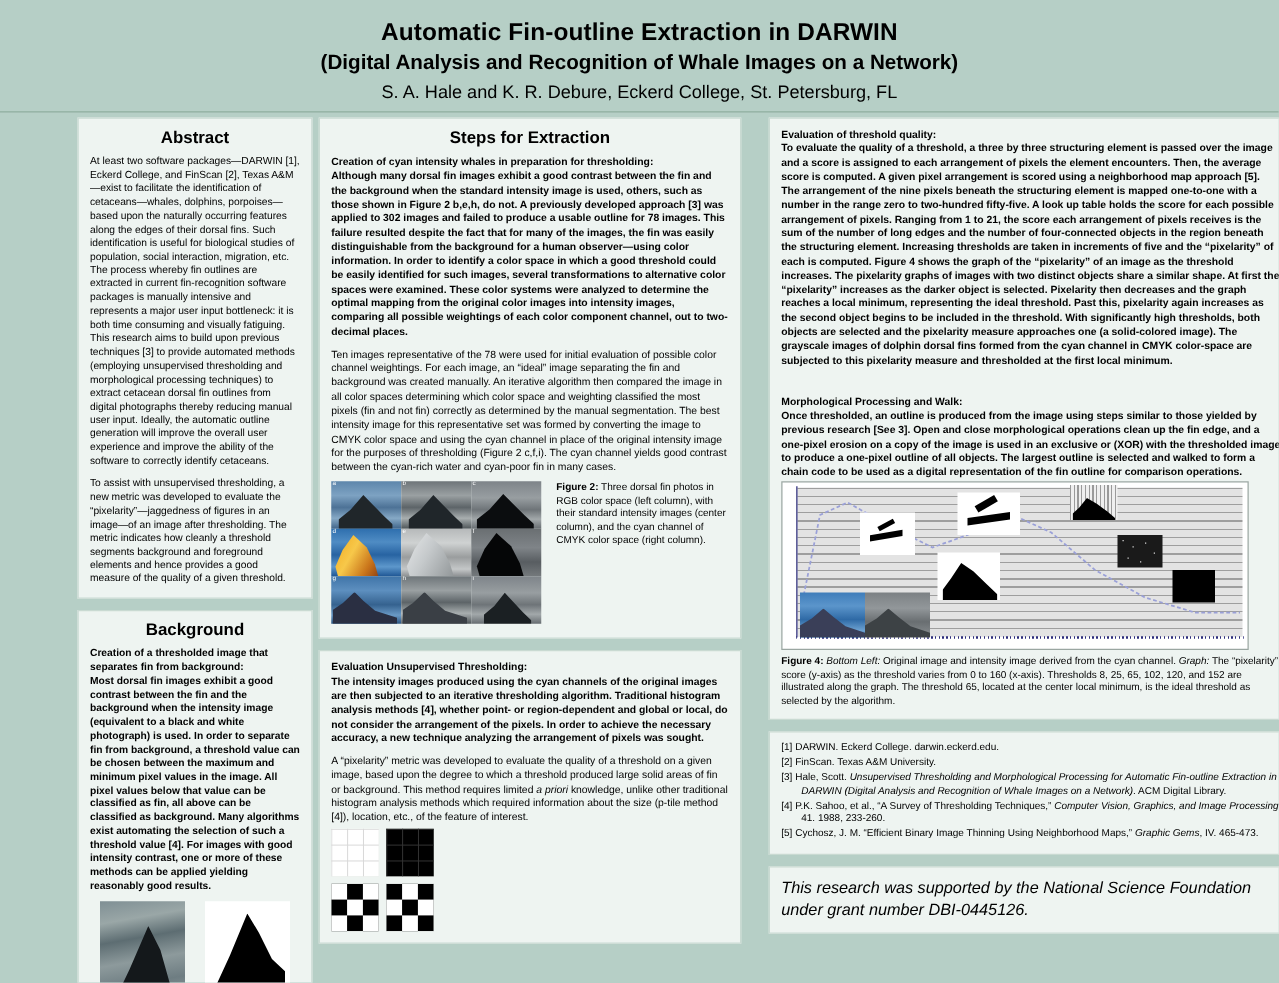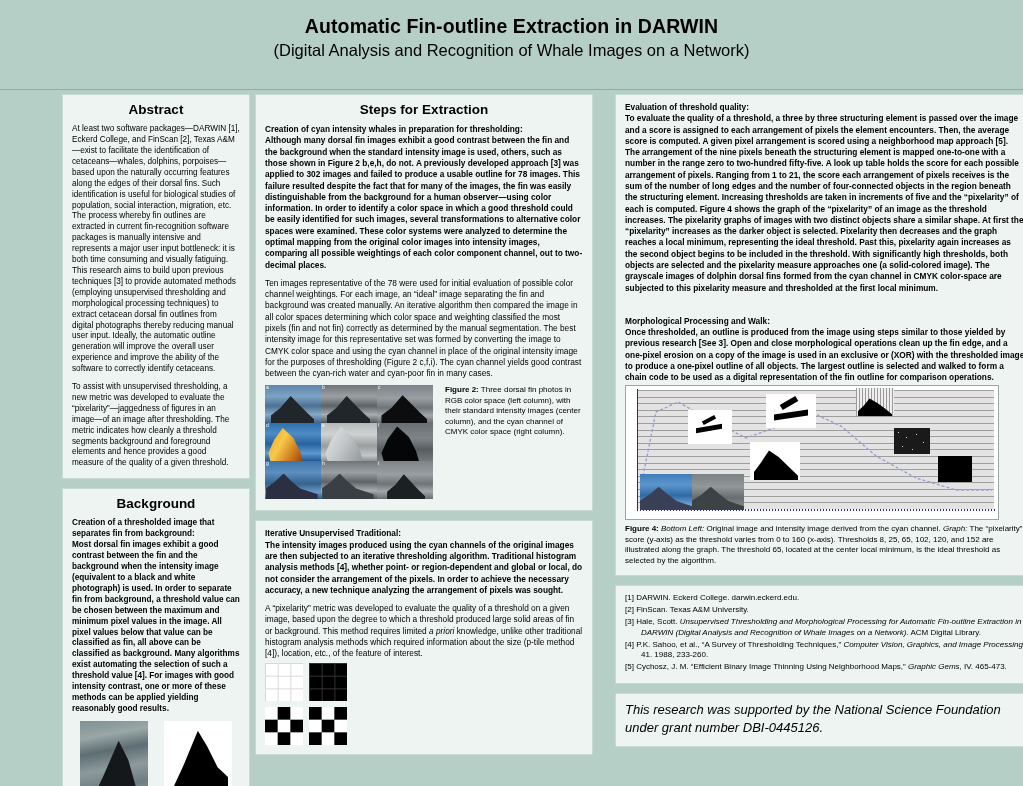--- a/index.html
+++ b/index.html
@@ -13,21 +13,21 @@
   .poster{position:relative;width:1023px;height:786px;box-sizing:border-box;}
 
   
   .header{
     position:absolute;left:0;top:0;width:1023px;height:88px;
     background:#b6cfc6;
     display:flex;flex-direction:column;align-items:center;justify-content:flex-start;
     padding-top:14px;box-sizing:border-box;
   }
   .title-1{font-size:19.5px;font-weight:bold;letter-spacing:.1px;line-height:1.25;}
-  .title-2{font-size:16.5px;font-weight:normal;line-height:1.35;margin-top:1px;}
+  .title-2{font-size:16.5px;font-weight:bold;line-height:1.35;margin-top:1px;}
   .title-3{font-size:14.5px;font-weight:normal;line-height:1.4;margin-top:2px;}
   .hrule{position:absolute;left:0;top:89px;width:1023px;height:1px;background:#8fae9f;}
 
   
   .col{position:absolute;top:94px;box-sizing:border-box;}
   .col-left{left:18px;width:232px;padding-left:44px;}
   .col-mid{left:255px;width:338px;}
   .col-right{left:615px;width:420px;}
 
   .panel{
@@ -155,20 +155,21 @@
   .ack-text{font-size:13px;line-height:1.36;margin:0;font-style:italic;}
 </style>
 </head>
 <body>
 
 <div class="poster">
 
   <div class="header">
     <div class="title-1">Automatic Fin-outline Extraction in DARWIN</div>
     <div class="title-2">(Digital Analysis and Recognition of Whale Images on a Network)</div>
+    <div class="title-3">S. A. Hale and K. R. Debure, Eckerd College, St. Petersburg, FL</div>
   </div>
   <div class="hrule"></div>
 
   <div class="col col-left">
 
     <div class="panel">
       <div class="sec-head">Abstract</div>
       <p class="body">At least two software packages—DARWIN [1], Eckerd College, and FinScan [2], Texas A&amp;M—exist to facilitate the identification of cetaceans—whales, dolphins, porpoises—based upon the naturally occurring features along the edges of their dorsal fins. Such identification is useful for biological studies of population, social interaction, migration, etc. The process whereby fin outlines are extracted in current fin-recognition software packages is manually intensive and represents a major user input bottleneck: it is both time consuming and visually fatiguing. This research aims to build upon previous techniques [3] to provide automated methods (employing unsupervised thresholding and morphological processing techniques) to extract cetacean dorsal fin outlines from digital photographs thereby reducing manual user input. Ideally, the automatic outline generation will improve the overall user experience and improve the ability of the software to correctly identify cetaceans.</p>
       <p class="body">To assist with unsupervised thresholding, a new metric was developed to evaluate the “pixelarity”—jaggedness of figures in an image—of an image after thresholding. The metric indicates how cleanly a threshold segments background and foreground elements and hence provides a good measure of the quality of a given threshold.</p>
     </div>
@@ -244,21 +245,21 @@
           </div>
         </div>
 
         <div class="fig-cap fig2-cap">
           <b>Figure 2:</b><span>  Three dorsal fin photos in RGB color space (left column), with their standard intensity images (center column), and the cyan channel of CMYK color space (right column).</span>
         </div>
       </div>
     </div>
 
     <div class="panel">
-      <p class="sub-head">Iterative Unsupervised Traditional:</p>
+      <p class="sub-head">Evaluation Unsupervised Thresholding:</p>
       <p class="body">The intensity images produced using the cyan channels of the original images are then subjected to an iterative thresholding algorithm. Traditional histogram analysis methods [4], whether point- or region-dependent and global or local, do not consider the arrangement of the pixels. In order to achieve the necessary accuracy, a new technique analyzing the arrangement of pixels was sought.</p>
       <p class="body"><span>A “pixelarity” metric was developed to evaluate the quality of a threshold on a given image, based upon the degree to which a threshold produced large solid areas of fin or background. This method requires limited </span><i>a priori</i><span> knowledge, unlike other traditional histogram analysis methods which required information about the size (p-tile method [4]), location, etc., of the feature of interest.</span></p>
 
       <div class="fig3-row">
         <div class="chk-grid">
           <div class="chk chk-white"></div>
           <div class="chk chk-black"></div>
           <div class="chk chk-a"></div>
           <div class="chk chk-b"></div>
         </div>

